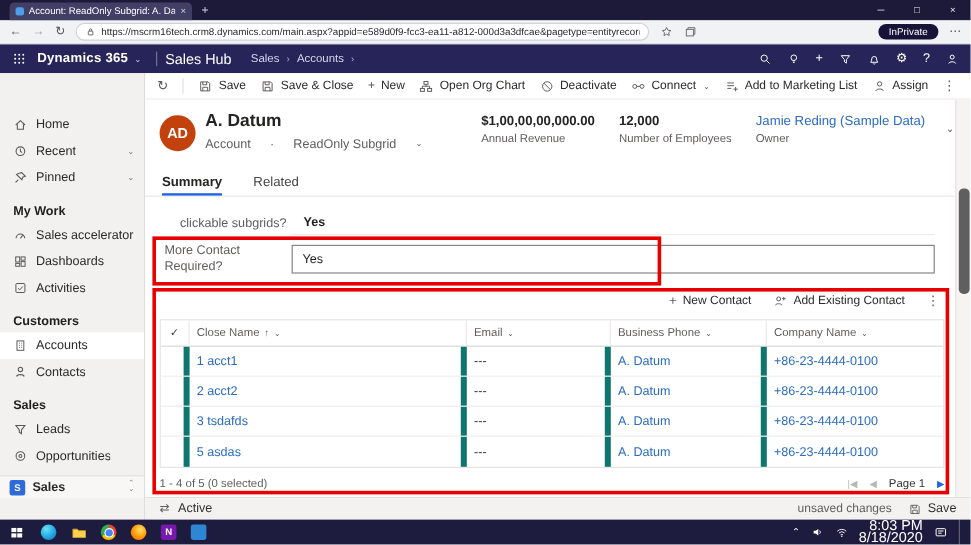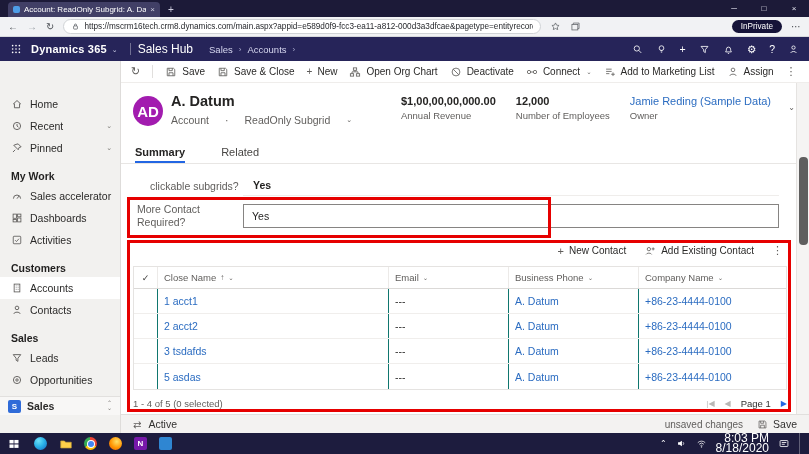--- a/index.html
+++ b/index.html
@@ -62,31 +62,31 @@
   .main{position:relative;flex:1;display:flex;flex-direction:column;background:#fff;min-width:0}
   .cmdbar{height:22px;display:flex;align-items:center;gap:12px;padding:0 10px;border-bottom:1px solid #efedeb;font-size:10px;color:#2b2a29;flex:none}
   .cmd{display:flex;align-items:center;gap:5px;white-space:nowrap}
   .cmd .cico{color:#5f5d5b}
   .cmd .chev{font-size:6.5px;color:#5f5d5b;margin-left:1px}
   .cmd-lead{font-size:11px;color:#5f5d5b}
   .vdiv{width:1px;height:13px;background:#e1dfdd}
   .cmd-more{font-size:11px;color:#5f5d5b}
 
   .recheader{position:relative;height:58px;flex:none}
-  .avatar{position:absolute;left:12px;top:13px;width:30px;height:30px;border-radius:50%;background:#a21caf;color:#fff;font-size:15px;font-weight:700;display:flex;align-items:center;justify-content:center}
+  .avatar{position:absolute;left:12px;top:13px;width:30px;height:30px;border-radius:50%;background:#c2410c;color:#fff;font-size:12px;font-weight:700;display:flex;align-items:center;justify-content:center}
   .rname{position:absolute;left:50px;top:10px;font-size:14.5px;font-weight:700;color:#252423}
   .rsub{position:absolute;left:50px;top:31px;display:flex;align-items:center;gap:16px;font-size:10.5px;color:#605e5c}
   .rsub .chev{font-size:7px}
   .stats{position:absolute;right:38px;top:12px;display:flex;gap:20px}
   .stat-val{font-size:11px;font-weight:700;color:#252423;white-space:nowrap}
   .stat-val.link{color:#2b6cc1;font-weight:400}
   .stat-cap{font-size:9.5px;color:#605e5c;margin-top:3px;white-space:nowrap}
   .hdr-chev{position:absolute;right:14px;top:20px;font-size:8px;color:#605e5c}
 
-  .tabsrow{height:23px;display:flex;align-items:flex-end;gap:36px;padding-left:14px;border-bottom:1px solid #e8e6e4;flex:none}
+  .tabsrow{height:23px;display:flex;align-items:flex-end;gap:26px;padding-left:14px;border-bottom:1px solid #e8e6e4;flex:none}
   .tab-item{font-size:11px;padding-bottom:5px;color:#484644}
   .tab-item.active{font-weight:700;color:#252423;border-bottom:2px solid #2266e3;padding-bottom:3px}
 
   .content{position:relative;flex:1;overflow:hidden;background:#fff}
   .f1-label{position:absolute;left:29px;top:16px;font-size:10.5px;color:#605e5c}
   .f1-value{position:absolute;left:132px;top:15px;font-size:10.5px;font-weight:700;color:#201f1e}
   .f1-line{position:absolute;left:122px;top:31px;width:536px;height:1px;background:#efedeb}
   .f2-label{position:absolute;left:16px;top:39px;width:84px;font-size:10.5px;color:#605e5c;line-height:13px}
   .f2-input{position:absolute;left:122px;top:40px;width:536px;height:24px;border:1px solid #868482;background:#fff;display:flex;align-items:center;padding:0 8px;font-size:10.5px;color:#201f1e}
   .sg-actions{position:absolute;top:80px;right:26px;display:flex;align-items:center;gap:18px;font-size:10px;color:#2b2a29}
@@ -95,21 +95,21 @@
   .sg-more{font-size:11px;color:#5f5d5b}
   .sg-table{position:absolute;left:12px;top:102px;width:654px;border:1px solid #e5e3e1;background:#fff}
   .sg-hrow{display:grid;grid-template-columns:24px 231px 120px 130px 147px;height:22px;border-bottom:1px solid #dbd9d7}
   .sg-hcell{display:flex;align-items:center;gap:4px;padding:0 6px;font-size:9.5px;color:#605e5c;border-right:1px solid #eceae8;overflow:hidden}
   .sg-hcell:last-child{border-right:none}
   .sg-check{justify-content:center;font-size:9px;color:#3b3a39;padding:0}
   .sort{font-size:8px}
   .hchev{font-size:6.5px}
   .sg-row{display:grid;grid-template-columns:24px 231px 120px 130px 147px;height:25px;border-bottom:1px solid #f0eeec}
   .sg-row:last-child{border-bottom:none}
-  .sg-cell{display:flex;align-items:center;padding:0 6px;font-size:10.5px;border-right:1px solid #0f766e;overflow:hidden;white-space:nowrap}
+  .sg-cell{display:flex;align-items:center;padding:0 6px;font-size:10.5px;border-right:5px solid #0f766e;overflow:hidden;white-space:nowrap}
   .sg-cell:last-child{border-right:none}
   .sg-cell.link{color:#2b6cc1}
   .sg-cell.plain{color:#323130}
   .sg-footer{position:absolute;left:12px;top:228px;width:654px;height:22px;display:flex;align-items:center;font-size:9.5px;color:#605e5c}
   .pager{margin-left:auto;display:flex;align-items:center;gap:10px}
   .pg{font-size:8px;color:#b9b7b5}
   .pg.on{color:#2266e3}
   .pg-label{font-size:9.5px;color:#323130}
   .redbox{position:absolute;border:3px solid #e60000;pointer-events:none;z-index:6}
   .redbox.one{left:6px;top:33px;width:424px;height:41px}

